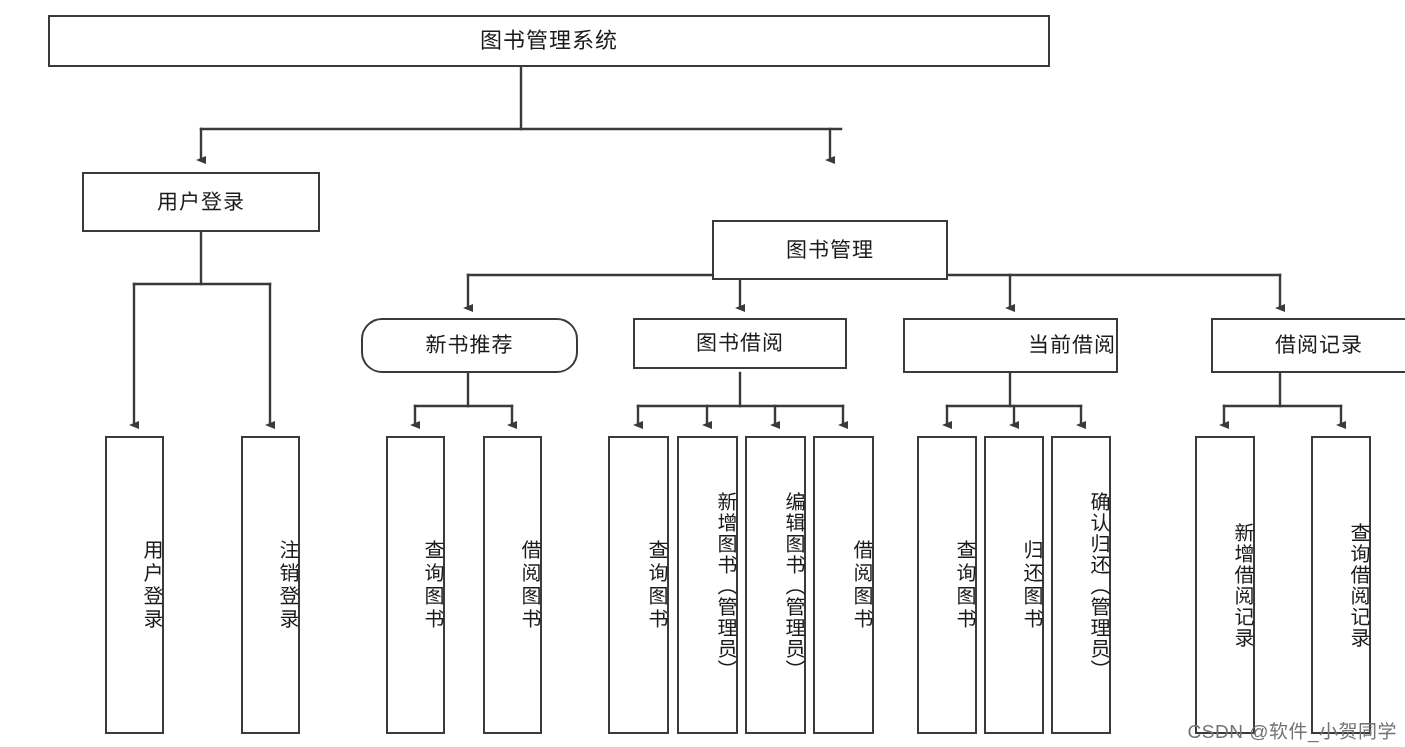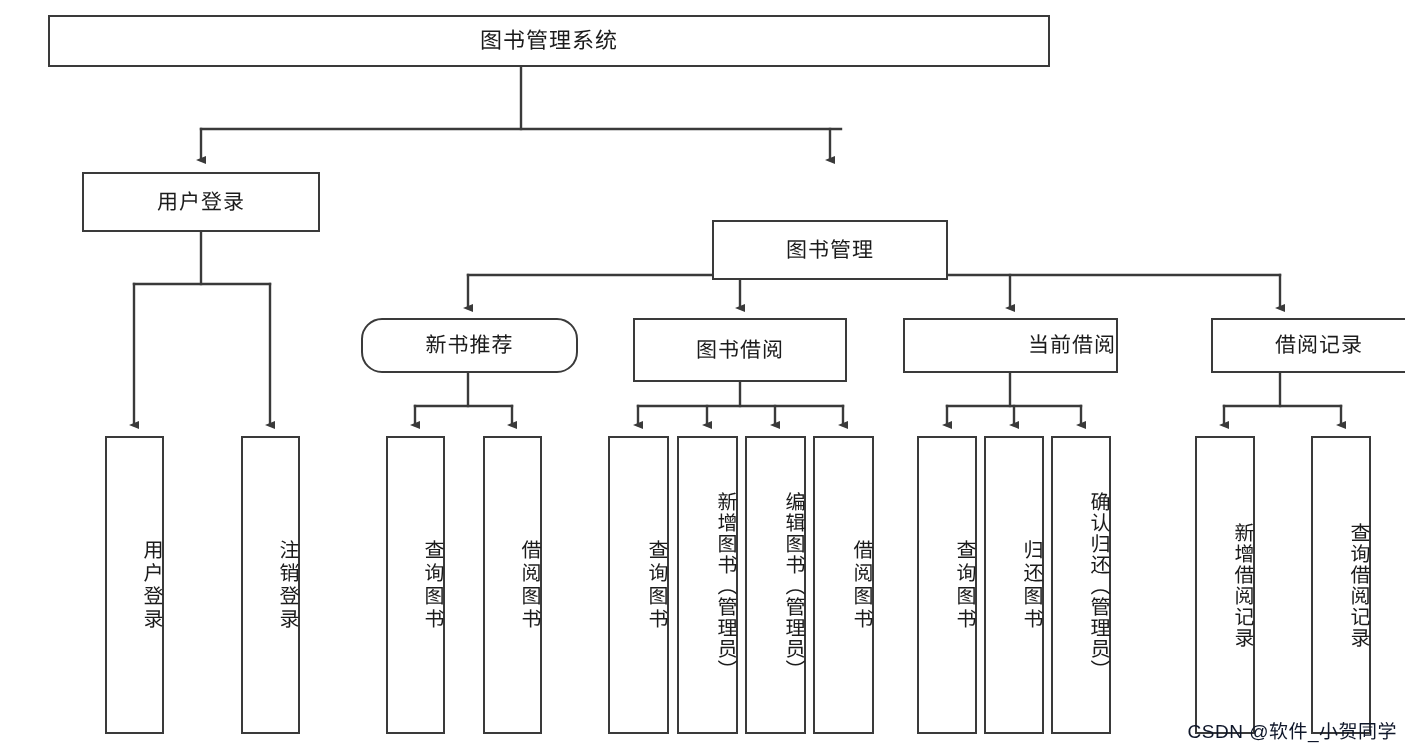--- a/index.html
+++ b/index.html
@@ -64,21 +64,21 @@
     letter-spacing: 1px;
   }
   .leaf-label {
     display: block;
   }
   #watermark {
     position: absolute;
     right: 8px;
     bottom: 4px;
     font-size: 19px;
-    color: #0f172a;
+    color: #737373;
     letter-spacing: 0.5px;
     white-space: nowrap;
     user-select: none;
   }
 </style>
 </head>
 <body>
 
 <div id="diagram-root">
 
@@ -139,21 +139,21 @@
   <div class="node level1" style="left:82px; top:172px; width:238px; height:60px;">
     <span>用户登录</span>
   </div>
   <div class="node level1" style="left:712px; top:172px; width:236px; height:60px;margin-top:48px;">
     <span>图书管理</span>
   </div>
 
   <div class="node level2" style="left:361px; top:318px; width:217px; height:55px;border-radius:21px;">
     <span>新书推荐</span>
   </div>
-  <div class="node level2" style="left:633px; top:318px; width:214px; height:64px;">
+  <div class="node level2" style="left:633px; top:318px; width:214px; height:51px;">
     <span>图书借阅</span>
   </div>
   <div class="node level2" style="left:903px; top:318px; width:215px; height:55px;justify-content:flex-end;">
     <span>当前借阅</span>
   </div>
   <div class="node level2" style="left:1172px; top:318px; width:216px; height:55px;margin-left:39px;">
     <span>借阅记录</span>
   </div>
 
   <div class="node leaf" style="left:105px; top:436px; width:59px; height:298px;">

